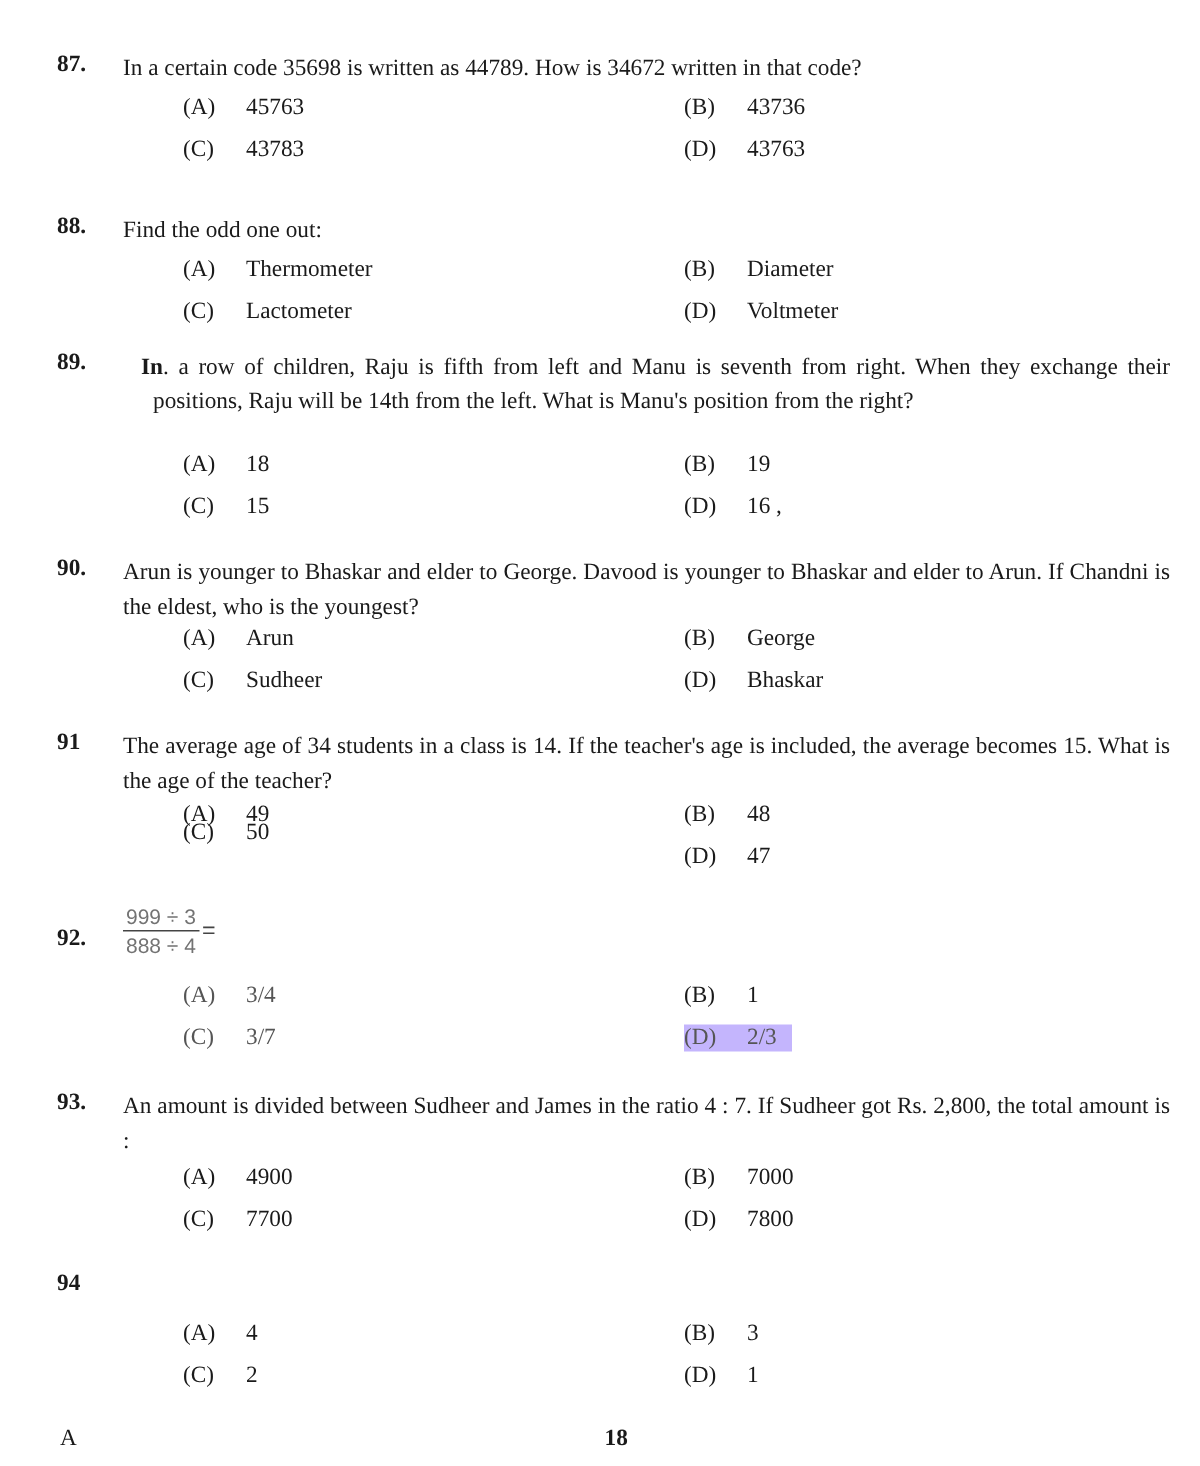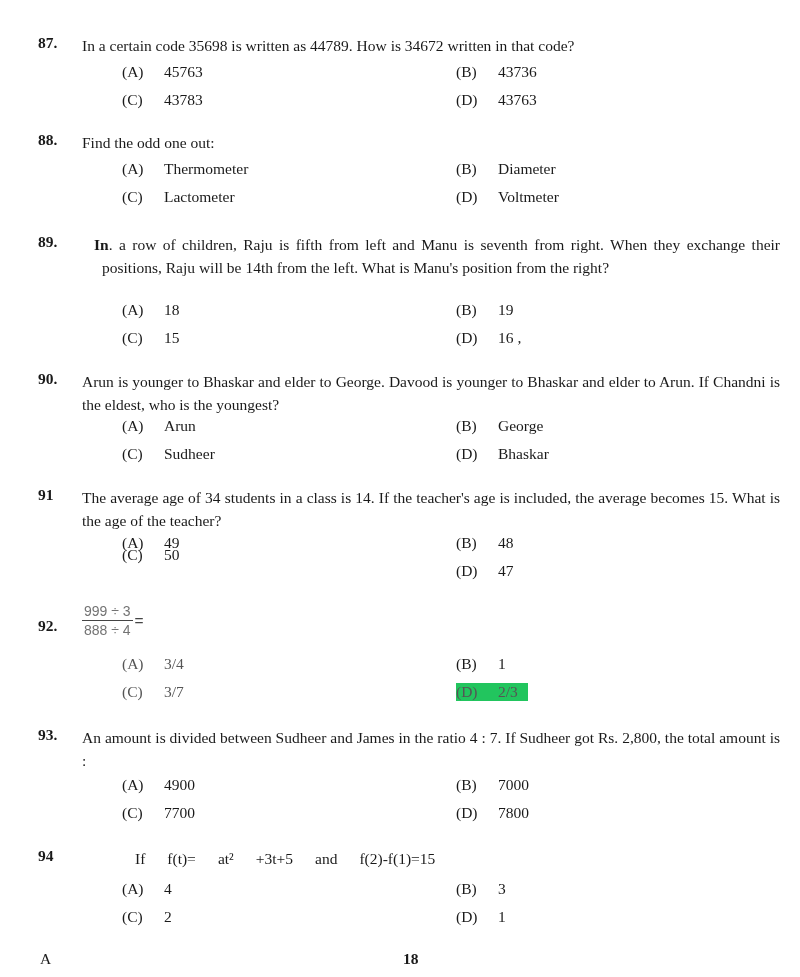--- a/index.html
+++ b/index.html
@@ -29,21 +29,21 @@
 
 <div class="q" style="top:34px;">
   <span class="qnum">87.</span>
   <div class="qtext">In a certain code 35698 is written as 44789. How is 34672 written in that code?</div>
   <div class="opt colA" style="top:29px;"><span class="lbl">(A)</span><span>45763</span></div>
   <div class="opt colB" style="top:29px;"><span class="lbl">(B)</span><span>43736</span></div>
   <div class="opt colA" style="top:57px;"><span class="lbl">(C)</span><span>43783</span></div>
   <div class="opt colB" style="top:57px;"><span class="lbl">(D)</span><span>43763</span></div>
 </div>
 
-<div class="q" style="top:131px;">
+<div class="q" style="top:142px;">
   <span class="qnum">88.</span>
   <div class="qtext">Find the odd one out:</div>
   <div class="opt colA" style="top:29px;"><span class="lbl">(A)</span><span>Thermometer</span></div>
   <div class="opt colB" style="top:29px;font-family:Liberation Serif, serif;"><span class="lbl">(B)</span><span>Diameter</span></div>
   <div class="opt colA" style="top:57px;"><span class="lbl">(C)</span><span>Lactometer</span></div>
   <div class="opt colB" style="top:57px;"><span class="lbl">(D)</span><span>Voltmeter</span></div>
 </div>
 
 <div class="q" style="top:233px;">
   <span class="qnum">89.</span>
@@ -74,37 +74,34 @@
 
 <div class="q" style="top:603px;">
   <span class="qnum" style="top:14px;">92.</span>
   <span class="frac">
     <div class="num">999 ÷ 3</div>
     <div class="den">888 ÷ 4</div>
   </span><span class="eq">=</span>
   <div class="opt colA faded" style="top:52px;"><span class="lbl">(A)</span><span>3/4</span></div>
   <div class="opt colB" style="top:52px;"><span class="lbl">(B)</span><span>1</span></div>
   <div class="opt colA faded" style="top:80px;"><span class="lbl">(C)</span><span>3/7</span></div>
-  <div class="opt colB faded" style="top:80px; background:#22c55e; padding-right:10px;"><span class="lbl">(D)</span><span>2/3</span></div>
+  <div class="opt colB faded" style="top:80px; background:#c4b5fd; padding-right:10px;"><span class="lbl">(D)</span><span>2/3</span></div>
 </div>
 
 <div class="q" style="top:726px;">
   <span class="qnum">93.</span>
   <div class="qtext">An amount is divided between Sudheer and James in the ratio 4 : 7. If Sudheer got Rs. 2,800, the total amount is  :</div>
   <div class="opt colA" style="top:50px;"><span class="lbl">(A)</span><span>4900</span></div>
   <div class="opt colB" style="top:50px;"><span class="lbl">(B)</span><span>7000</span></div>
   <div class="opt colA" style="top:78px;"><span class="lbl">(C)</span><span>7700</span></div>
   <div class="opt colB" style="top:78px;"><span class="lbl">(D)</span><span>7800</span></div>
 </div>
 
 <div class="q" style="top:847px;">
   <span class="qnum">94</span>
-  <div class="qtext q94" style="margin-left:97px;">
-    <span>If</span><span>f(t)=</span><span>at²</span><span>+3t+5</span><span>and</span><span>f(2)-f(1)=15</span>
-  </div>
   <div class="opt colA" style="top:33px; left:84px;"><span class="lbl">(A)</span><span>4</span></div>
   <div class="opt colB" style="top:33px;"><span class="lbl">(B)</span><span>3</span></div>
   <div class="opt colA" style="top:61px; left:84px;"><span class="lbl">(C)</span><span>2</span></div>
   <div class="opt colB" style="top:61px;"><span class="lbl">(D)</span><span>1</span></div>
 </div>
 
 <div class="footer-left">A</div>
 <div class="footer-page">18</div>
 
 </body></html>

